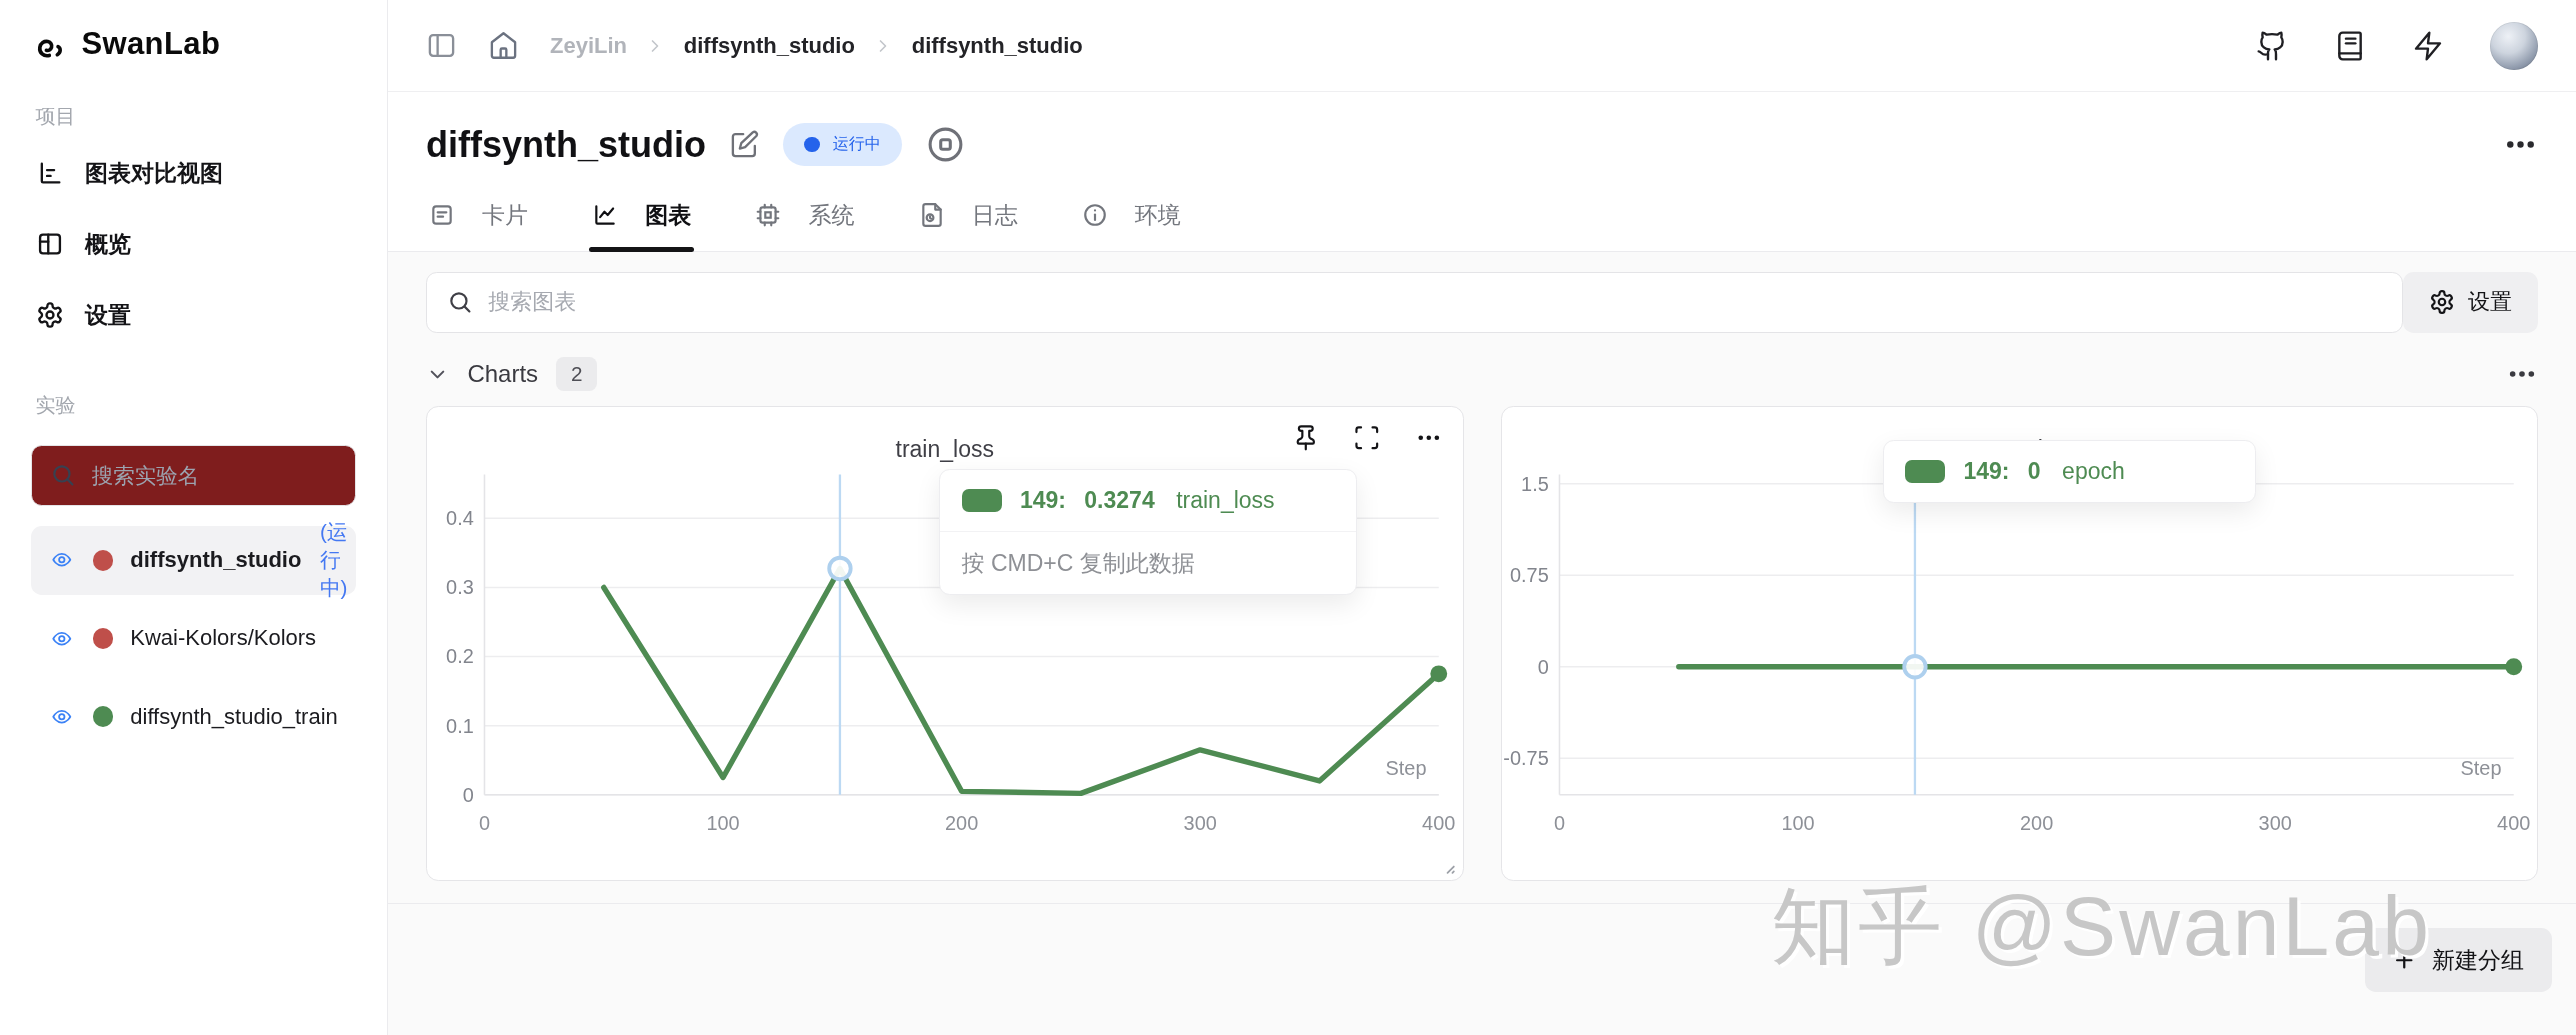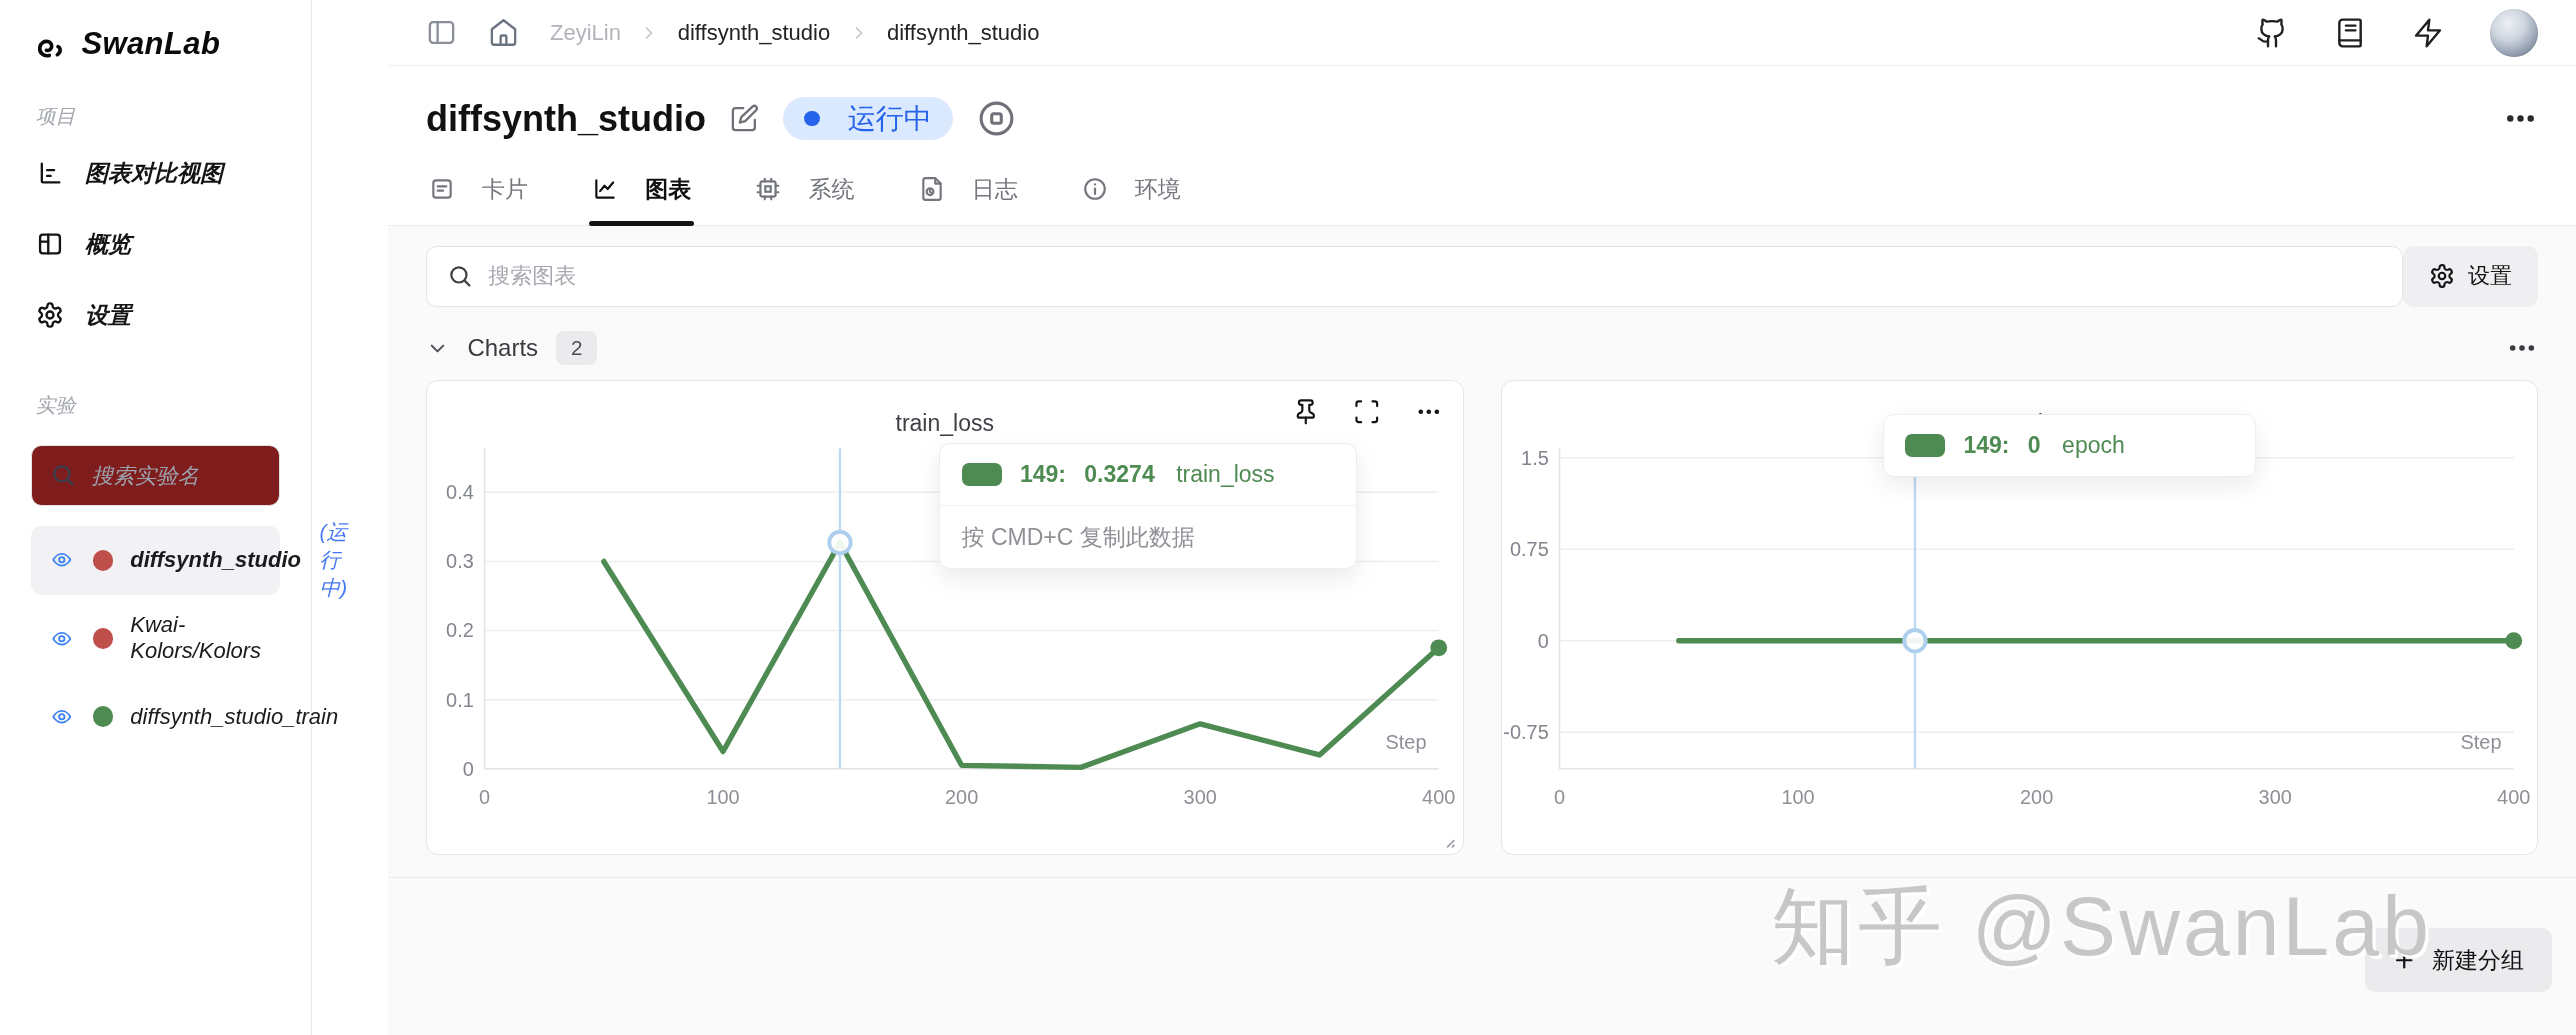--- a/index.html
+++ b/index.html
@@ -5,22 +5,22 @@
   * { box-sizing: border-box; }
   html,body { margin:0; padding:0; }
   body {
     width:2576px; height:1036px; position:relative; overflow:hidden;
     background:#ffffff; color:#18181b;
     font-family:"Liberation Sans", sans-serif;
   }
   svg { display:block; }
 
   
-  .sidebar { position:absolute; left:0; top:0; bottom:0; width:312px;
-    border-right:1.5px solid #ebebee; background:#fff; padding:26px 31px; z-index:6;font-style:italic; }
+  .sidebar { position:absolute; left:0; top:0; bottom:0; width:388px;
+    border-right:1.5px solid #ebebee; background:#fff; padding:26px 31px; z-index:6; }
   .logo-row { display:flex; align-items:center; gap:12.3px; padding-left:3.1px; }
   .logo-text { font-size:31px; font-weight:700; letter-spacing:0.4px; color:#0a0a0a; }
   .side-label { margin:41px 4.6px 0; font-size:20px; color:#a3a7ae; }
   .side-nav { margin-top:7.7px; }
   .nav-item { display:flex; align-items:center; gap:21.5px; padding:20px 4.6px;
     font-size:23px; font-weight:600; color:#141417; cursor:pointer; border-radius:9.2px; }
   .nav-item svg { flex:none; }
   .exp-search { margin-top:26px; height:61px; border:1.5px solid #e4e4e7; border-radius:10.7px;
     display:flex; align-items:center; gap:15.3px; padding:0 18.4px; background:#7f1d1d; }
   .exp-search .ph { font-size:21.5px; color:#9ca3af; }
@@ -28,37 +28,37 @@
   .exp-row { display:flex; align-items:center; gap:17px; height:69px; border-radius:10.7px;
     padding:0 17px; font-size:22px; color:#1b1b1f; cursor:pointer; }
   .exp-row.selected { background:#f2f2f4; }
   .exp-row.selected .exp-name { font-weight:700; }
   .exp-dot { width:20.7px; height:20.7px; border-radius:50%; flex:none; }
   .exp-status { color:#4478f2; font-size:20.7px; margin-left:1.5px; }
   .eye { color:#3b82f6; flex:none; }
 
   
   .main { position:absolute; left:388px; right:0; top:0; bottom:0; display:flex; flex-direction:column; }
-  .topbar { height:66px; flex:none; border-bottom:1.5px solid #efeff1;
-    display:flex; align-items:center; padding:0 38px; background:#fff; }
+  .topbar { height:92px; flex:none; border-bottom:1.5px solid #efeff1;
+    display:flex; align-items:center; padding:0 38px; background:#fff;font-weight:bold; }
   .tb-left { display:flex; align-items:center; gap:31px; flex:1; }
   .crumbs { display:flex; align-items:center; gap:18.4px; font-size:22px; }
   .crumb-muted { color:#b1b4ba; }
   .crumb { color:#232327; }
   .crumb-sep { color:#c3c6cb; }
   .tb-right { display:flex; align-items:center; gap:46px; color:#2b2b2f; }
   .avatar { width:48px; height:48px; border-radius:50%; flex:none;
     background:radial-gradient(circle at 38% 30%, #eef1f6 0%, #cdd4de 38%, #8e99ab 72%, #555f72 100%);
     box-shadow:inset 0 0 0 0.8px rgba(0,0,0,.08); }
 
   .title-row { display:flex; align-items:center; gap:23px; padding:31px 38px 0; background:#fff; }
   .page-title { font-size:36px; font-weight:700; color:#111114; margin:0; }
   .icon-btn { color:#6f7178; cursor:pointer; display:flex; align-items:center; }
   .status-badge { height:43px; padding:0 21.5px; border-radius:765px; background:#dbe9fe;
-    color:#2563eb; font-size:28px; display:flex; align-items:center; gap:28px; }
+    color:#2563eb; font-size:16px; display:flex; align-items:center; gap:13px; }
   .status-badge .bdot { width:15.3px; height:15.3px; border-radius:50%; background:#2563eb; }
   .title-more { margin-left:auto; color:#2a2a2e; cursor:pointer; }
 
   .tabs-row { display:flex; gap:58px; padding:0 38px; margin-top:29px;
     border-bottom:1.5px solid #ebebee; background:#fff; flex:none; }
   .tab { display:flex; align-items:center; gap:27px; font-size:23px; color:#73767d;
     padding:4.6px 3.1px 20px; position:relative; cursor:pointer; }
   .tab.active { color:#101013; font-weight:600; }
   .tab.active::after { content:""; position:absolute; left:0; right:0; bottom:-1.5px;
     height:5.4px; background:#141416; border-radius:3.1px; }

